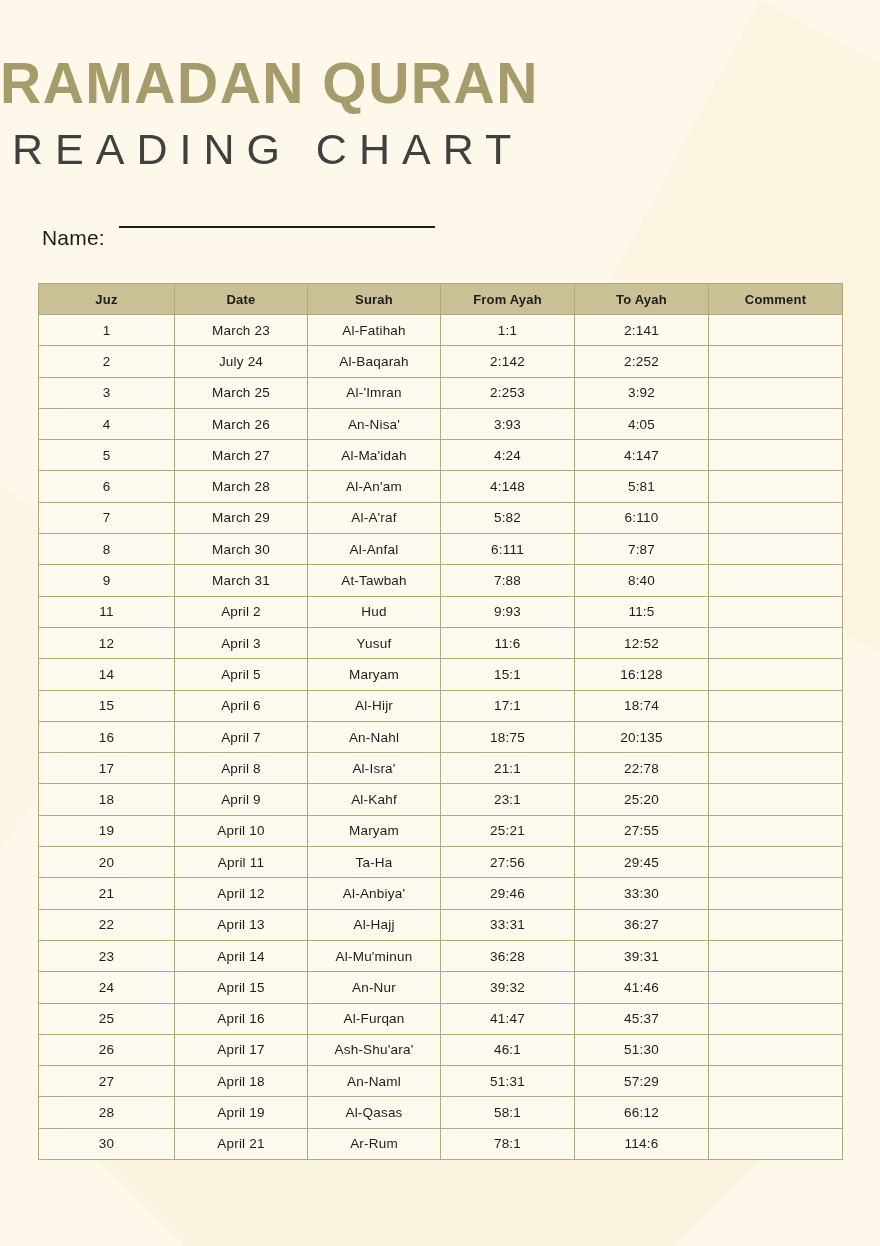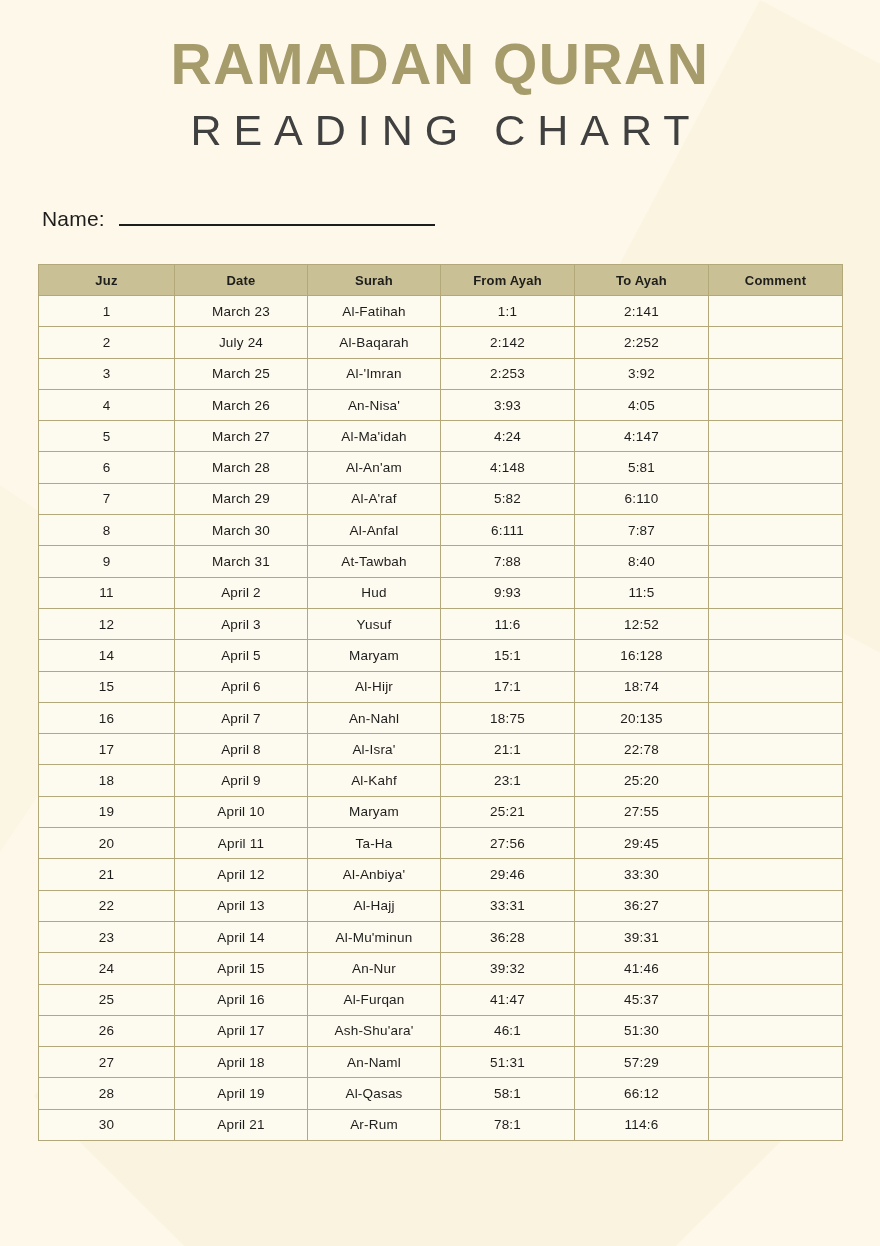--- a/index.html
+++ b/index.html
@@ -51,22 +51,22 @@
 
   .page {
     position: relative;
     z-index: 2;
     width: 880px;
     height: 1246px;
   }
 
   
   .title-block {
-    text-align: center;
-    padding-top: 36px;
+    text-align: left;
+    padding-top: 55px;
   }
   .main-title {
     font-size: 57px;
     font-weight: 700;
     color: #a59b6b;
     letter-spacing: 1.5px;
     line-height: 1.0;
     margin: 0;
     white-space: nowrap;
   }
@@ -77,21 +77,21 @@
     letter-spacing: 12px;
     line-height: 1.0;
     margin: 16px 0 0 0;
     padding-left: 12px;
     white-space: nowrap;
   }
 
   
   .name-row {
     display: flex;
-    align-items: flex-end;
+    align-items: flex-start;
     margin: 55px 0 0 42px;
   }
   .name-label {
     font-size: 21px;
     color: #1d1d1b;
     letter-spacing: 0.2px;
   }
   .name-line {
     width: 316px;
     height: 0;

